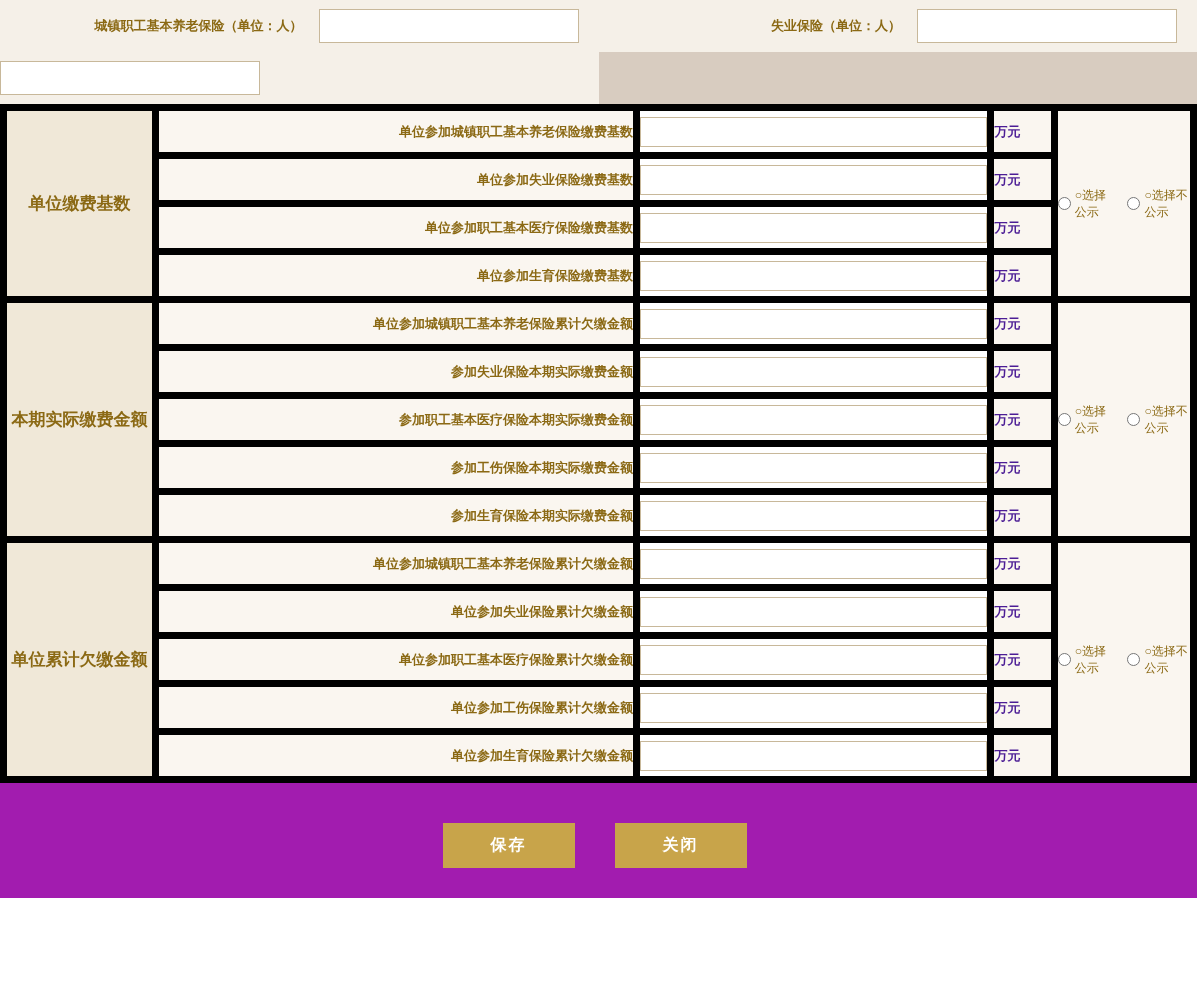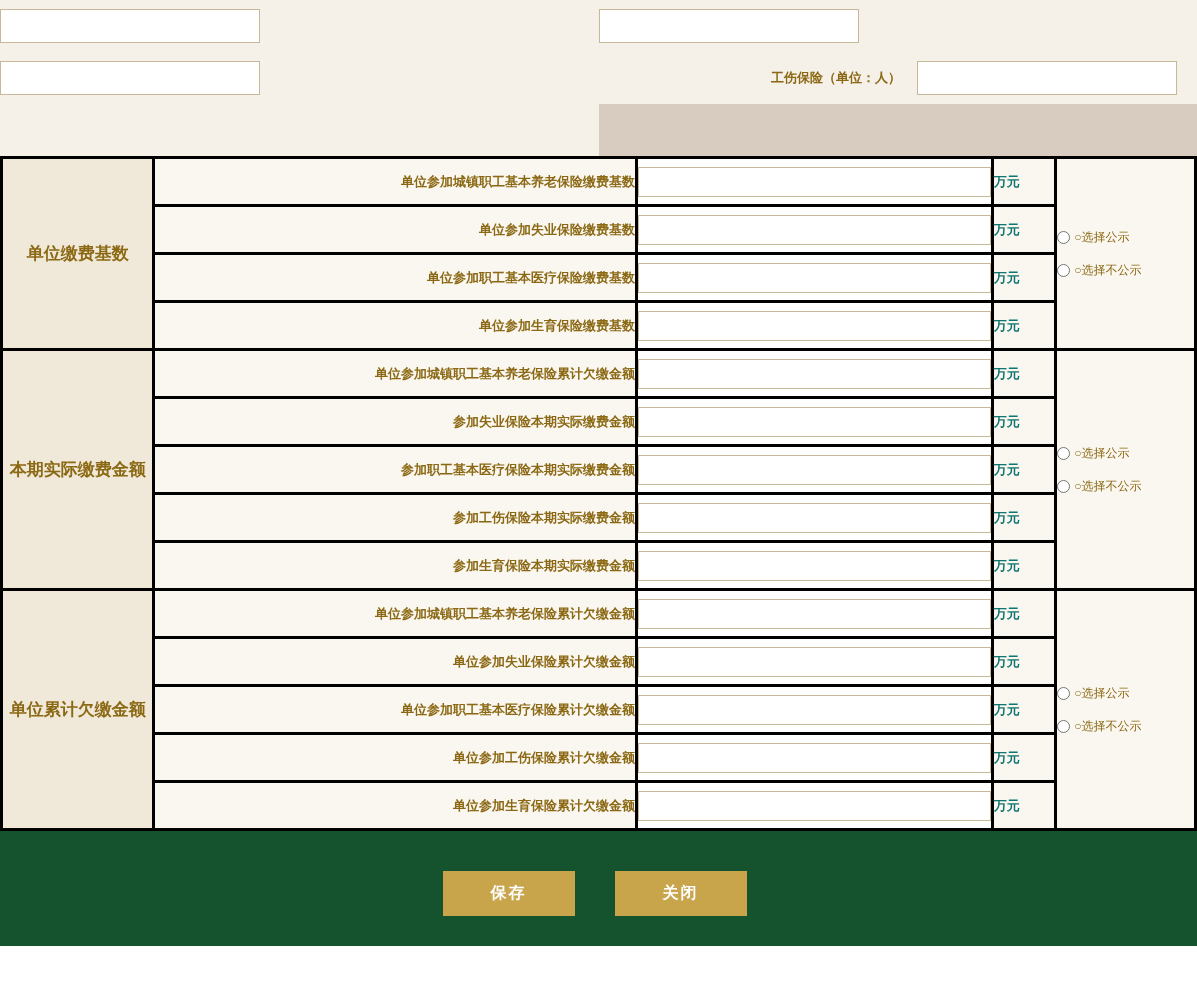--- a/index.html
+++ b/index.html
@@ -23,21 +23,21 @@
     }
 
     
     .main-table {
       width: 100%;
       border-collapse: collapse;
       background: #faf6f0;
     }
 
     .main-table td {
-      border: 3px solid #000000;
+      border: 7px solid #000000;
       padding: 0;
       vertical-align: middle;
     }
 
     .section-header-cell {
       background: #f0e8d8;
       color: #8B6914;
       font-weight: bold;
       text-align: center;
       font-size: 17px;
@@ -56,21 +56,21 @@
     }
 
     .input-cell {
       background: #fff;
       padding: 4px 8px;
       width: 280px;
     }
 
     .unit-cell {
       background: #faf6f0;
-      color: #0f766e;
+      color: #4c1d95;
       font-weight: bold;
       text-align: left;
       padding: 4px 8px;
       width: 50px;
     }
 
     .radio-cell {
       background: #faf6f0;
       padding: 4px 8px;
       width: 110px;
@@ -82,21 +82,20 @@
       background: #fff;
       height: 30px;
       width: 100%;
       outline: none;
       padding: 0 4px;
       font-size: 13px;
     }
 
     .radio-group {
       display: flex;
-      flex-direction: column;
       gap: 16px;
       justify-content: center;
     }
 
     .radio-label {
       display: flex;
       align-items: center;
       gap: 4px;
       color: #8B6914;
       font-size: 12px;
@@ -107,21 +106,21 @@
       accent-color: #8B6914;
       cursor: pointer;
     }
 
     
     .button-row {
       display: flex;
       justify-content: center;
       gap: 40px;
       padding: 40px 8px 30px 0;
-      background: #14532d;
+      background: #a21caf;
     }
 
     .btn-save, .btn-close {
       background: #c8a44a;
       color: #fff;
       border: none;
       padding: 12px 48px;
       font-size: 16px;
       font-weight: bold;
       cursor: pointer;
@@ -193,47 +192,43 @@
 <body>
 
 <div class="page-wrapper">
   <div class="form-container">
 
     <div class="top-grid">
 
       <div class="top-col">
 
         <div class="top-row">
+          <div class="top-label">城镇职工基本养老保险（单位：人）</div>
           <div class="top-input-wrap">
             <input class="top-input" type="text" style="">
           </div>
         </div>
 
 
         <div class="top-row">
           <div class="top-input-wrap">
             <input class="top-input" type="text" style="">
           </div>
         </div>
       </div>
 
       <div class="top-col">
 
         <div class="top-row">
+          <div class="top-label">失业保险（单位：人）</div>
           <div class="top-input-wrap">
             <input class="top-input" type="text" style="">
           </div>
         </div>
 
-        <div class="top-row">
-          <div class="top-label">工伤保险（单位：人）</div>
-          <div class="top-input-wrap">
-            <input class="top-input" type="text" style="">
-          </div>
-        </div>
 
         <div class="beige-placeholder"></div>
       </div>
     </div>
 
     <div class="table-wrapper">
       <table class="main-table">
         <tbody>
 
           <tr>

